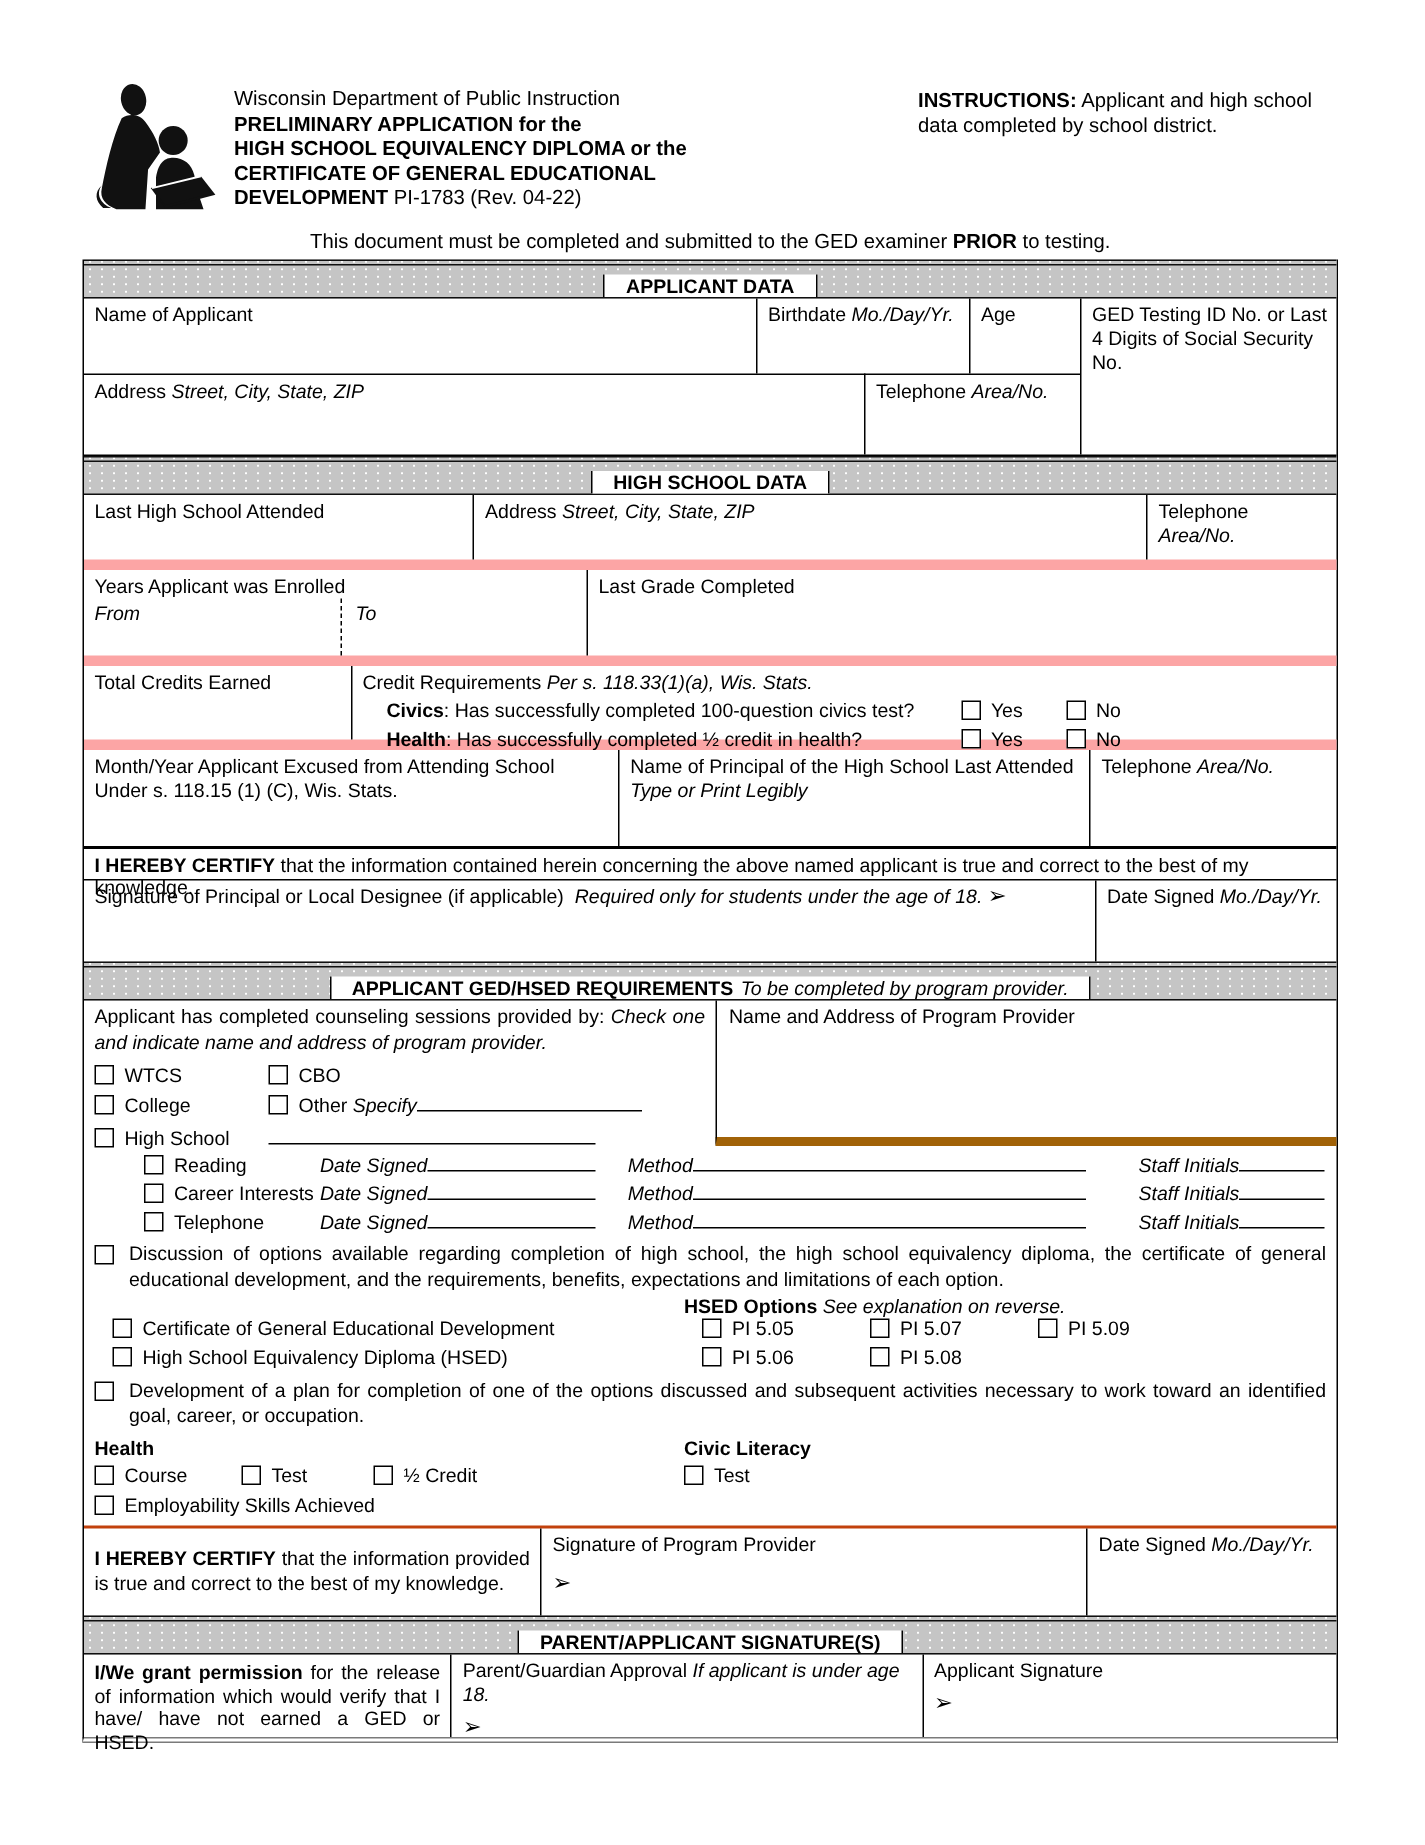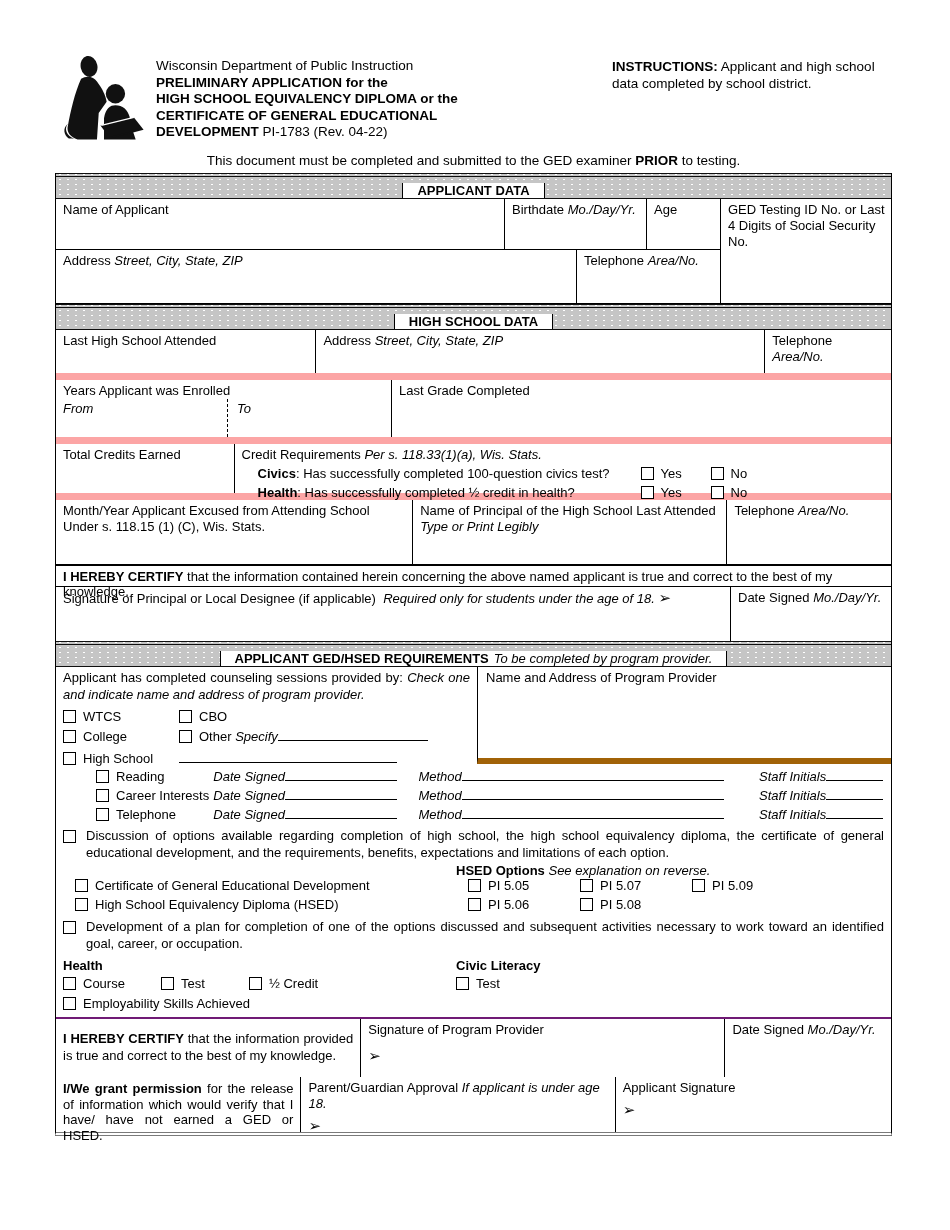--- a/index.html
+++ b/index.html
@@ -79,21 +79,21 @@
   .para { position: relative; padding-left: 23px; margin-top: 3px; line-height: 16.5px; }
   .para .cb { position: absolute; left: 0; top: 2px; }
   .hsed-hd { margin-left: 393px; margin-top: 2px; }
   .h-row { display: flex; height: 19px; align-items: flex-start; padding-left: 12px; }
   .h-left { width: 393px; } .h-pi { width: 112px; }
   .hc-wrap { display: flex; margin-top: 6px; }
   .hc-left { width: 393px; } .hc-right { flex: 1; }
   .hc-opts { display: flex; margin-top: 3px; }
   .hc-opts .w1 { width: 98px; } .hc-opts .w2 { width: 88px; } .hc-opts .w3 { width: 110px; }
   .employ { margin-top: 5px; padding-bottom: 6px; }
-  .cert2 { height: 60px; border-top: 2px solid #701a75; display: flex; justify-content: space-between; }
+  .cert2 { height: 60px; border-top: 2px solid #c2410c; display: flex; justify-content: space-between; }
   .cert2 .c1 { width: 305px; padding-top: 12px; }
   .cert2 .c2 { width: 365px; } .cert2 .c3 { width: 167px; }
   .cert2 .arrow { margin-top: 10px; }
   
   .bottom { height: 55px; display: flex; }
   .bottom .c1 { width: 245px; padding-top: 4px; }
   .bottom .c2 { width: 315px; } .bottom .c3 { width: 277px; }
   .bottom .arrow { margin-top: 6px; }
   .sm { line-height: 15.5px; }
 </style>
@@ -363,20 +363,23 @@
       <div class="cell c2 bl">
         <div>Signature of Program Provider</div>
         <div class="arrow">➢</div>
       </div>
       <div class="cell c3 bl">
         <span>Date Signed</span>
         <i>Mo./Day/Yr.</i>
       </div>
     </div>
 
+    <div class="band">
+      <div class="band-title">PARENT/APPLICANT SIGNATURE(S)</div>
+    </div>
 
     <div class="bottom">
       <div class="cell c1 jp sm">
         <b>I/We grant permission</b>
         <span>for the release of information which would verify that I have/ have not earned a GED or HSED.</span>
       </div>
       <div class="cell c2 bl">
         <div>
           <span>Parent/Guardian Approval</span>
           <i>If applicant is under age 18.</i>

